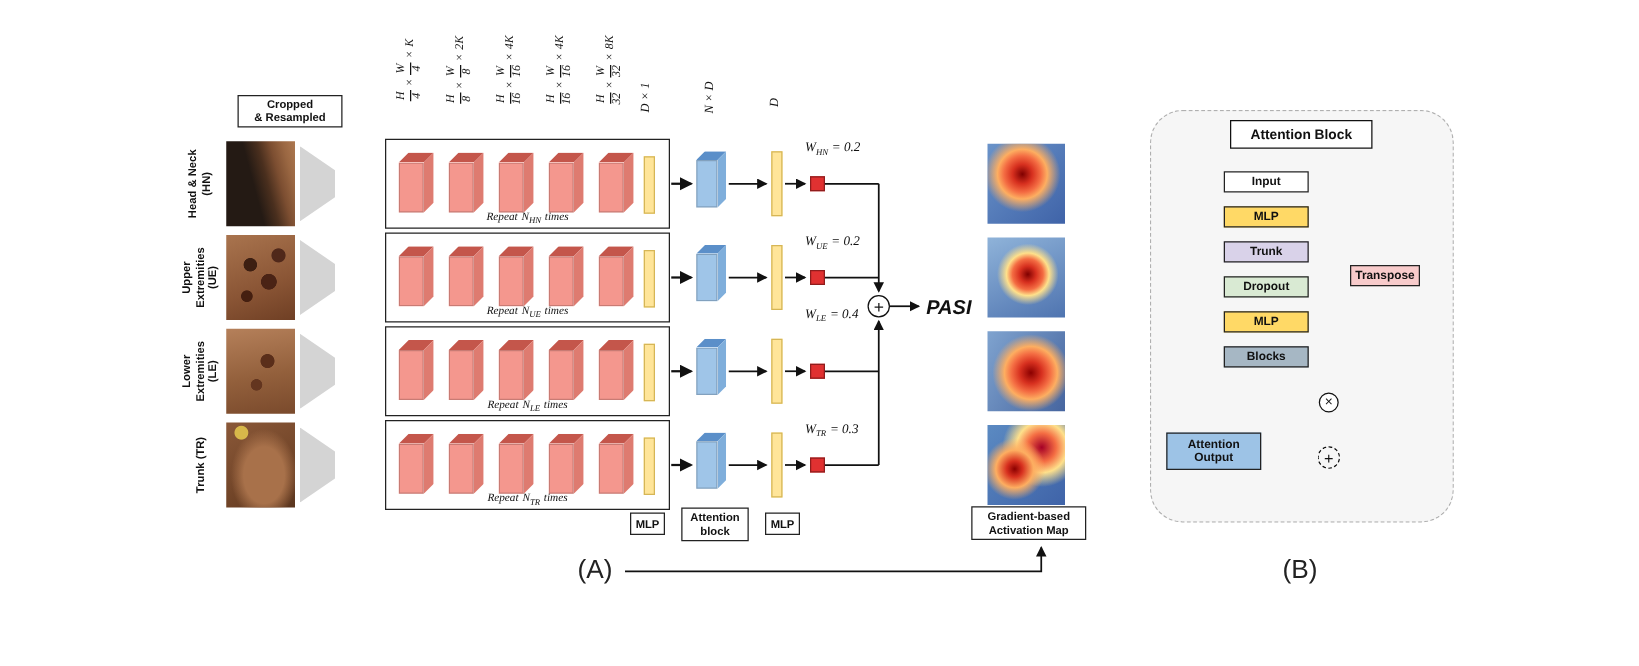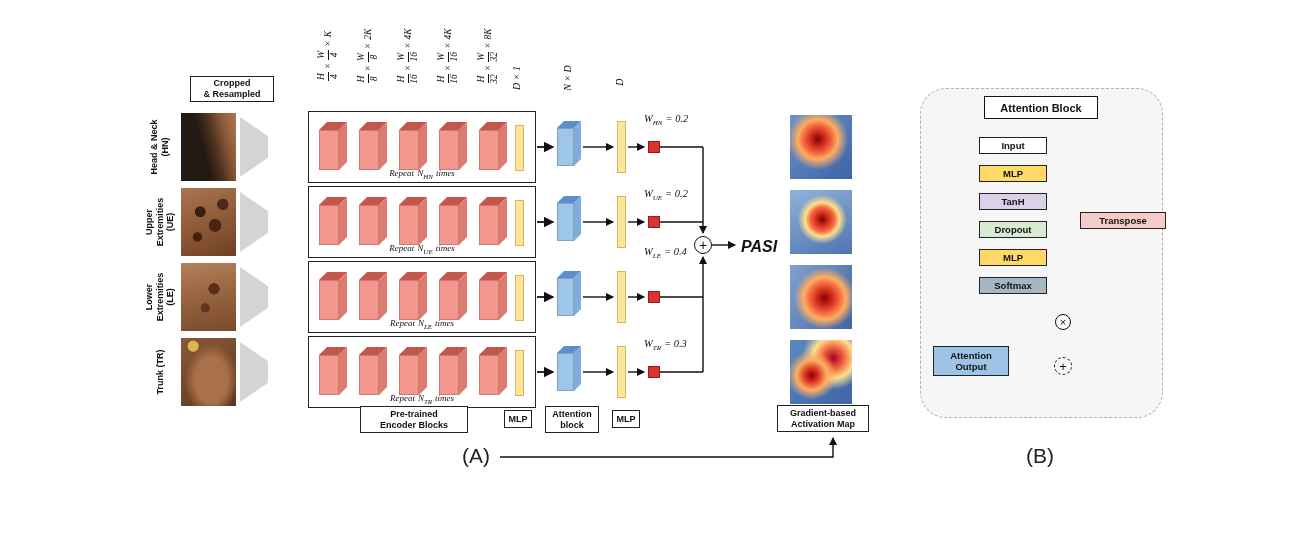--- a/index.html
+++ b/index.html
@@ -88,21 +88,21 @@
       radial-gradient(circle at 70% 28%, #a50026 0%, #f46d43 18%, #fee08b 32%, rgba(171,217,233,0) 50%),
       linear-gradient(135deg,#5b8ac2,#3f63a8); }
 
   
   .bpanel { width:243px; height:330px; border:1.5px dashed #b0b0b0; border-radius:26px; background:#f6f6f6; }
   .btitle { width:114px; height:23px; border:1.5px solid #111; background:#fff; display:flex;
             align-items:center; justify-content:center; font-weight:bold; font-size:11px; }
   .bnode { width:68px; height:17px; border:1px solid #222; display:flex; align-items:center;
            justify-content:center; font-size:9.5px; font-weight:bold; background:#fff; }
   .n-mlp { background:#FFD966; } .n-tanh { background:#D9D2E9; } .n-drop { background:#D9EAD3; }
-  .n-soft { background:#A6B7C4; } .n-tran { background:#F8CBCB; width:86px; }
+  .n-soft { background:#A6B7C4; } .n-tran { background:#F8CBCB; width:56px; }
   .n-out { width:76px; height:30px; background:#9DC3E6; border:1px solid #222; display:flex;
            align-items:center; justify-content:center; font-size:9.5px; font-weight:bold;
            text-align:center; line-height:1.2; }
   .opc { border:1.3px solid #111; border-radius:50%; background:#fff; display:flex;
          align-items:center; justify-content:center; font-size:11px; line-height:1; }
   .opc.dash { border-style:dashed; background:transparent; font-size:13px; }
   .sumc { width:18px; height:18px; border:1.3px solid #111; border-radius:50%; background:#fff;
           display:flex; align-items:center; justify-content:center; font-size:14px; line-height:1; }
   .pasi { font-family:Liberation Sans, sans-serif; font-style:italic; font-size:16px; font-weight:bold; }
 </style>
@@ -398,40 +398,38 @@
   <div class="el ybar" style="left:617px;top:346px;width:9px;height:52px"></div>
   <div class="el wsq" style="left:648px;top:366px"></div>
   <div class="el wlbl" style="left:644px;top:338px;width:80px"><i>W</i><sub>TR</sub><span class="wv">= 0.3</span></div>
   <div class="el heat hm-tr" style="left:790px;top:340px"></div>
 
   <div class="el sumc" style="left:694px;top:236px">
       <span>+</span>
     </div>
   <div class="el pasi" style="left:741px;top:238px">PASI</div>
 
-  <div class="el boxlbl ws" style="left:360px;top:406px;width:108px;height:27px">Pre-trained
-Encoder Blocks</div>
   <div class="el boxlbl" style="left:504px;top:410px;width:28px;height:18px">MLP</div>
   <div class="el boxlbl ws" style="left:545px;top:406px;width:54px;height:27px">Attention
 block</div>
   <div class="el boxlbl" style="left:612px;top:410px;width:28px;height:18px">MLP</div>
   <div class="el boxlbl ws" style="left:777px;top:405px;width:92px;height:27px">Gradient-based
 Activation Map</div>
 
   <div class="el caption" style="left:462px;top:444px">(A)</div>
 
   <div class="el bpanel" style="left:920px;top:88px"></div>
   <div class="el btitle" style="left:984px;top:96px">Attention Block</div>
 
   <div class="el bnode" style="left:979px;top:137px">Input</div>
   <div class="el bnode n-mlp" style="left:979px;top:165px">MLP</div>
-  <div class="el bnode n-tanh" style="left:979px;top:193px">TanH</div>
+  <div class="el bnode n-tanh" style="left:979px;top:193px">Trunk</div>
   <div class="el bnode n-drop" style="left:979px;top:221px">Dropout</div>
   <div class="el bnode n-mlp" style="left:979px;top:249px">MLP</div>
-  <div class="el bnode n-soft" style="left:979px;top:277px">Softmax</div>
+  <div class="el bnode n-soft" style="left:979px;top:277px">Blocks</div>
   <div class="el bnode n-tran" style="left:1080px;top:212px">Transpose</div>
 
   <div class="el opc" style="left:1055px;top:314px;width:16px;height:16px">
       <span>×</span>
     </div>
   <div class="el n-out ws" style="left:933px;top:346px">Attention
 Output</div>
   <div class="el opc dash" style="left:1054px;top:357px;width:18px;height:18px">
       <span>+</span>
     </div>

